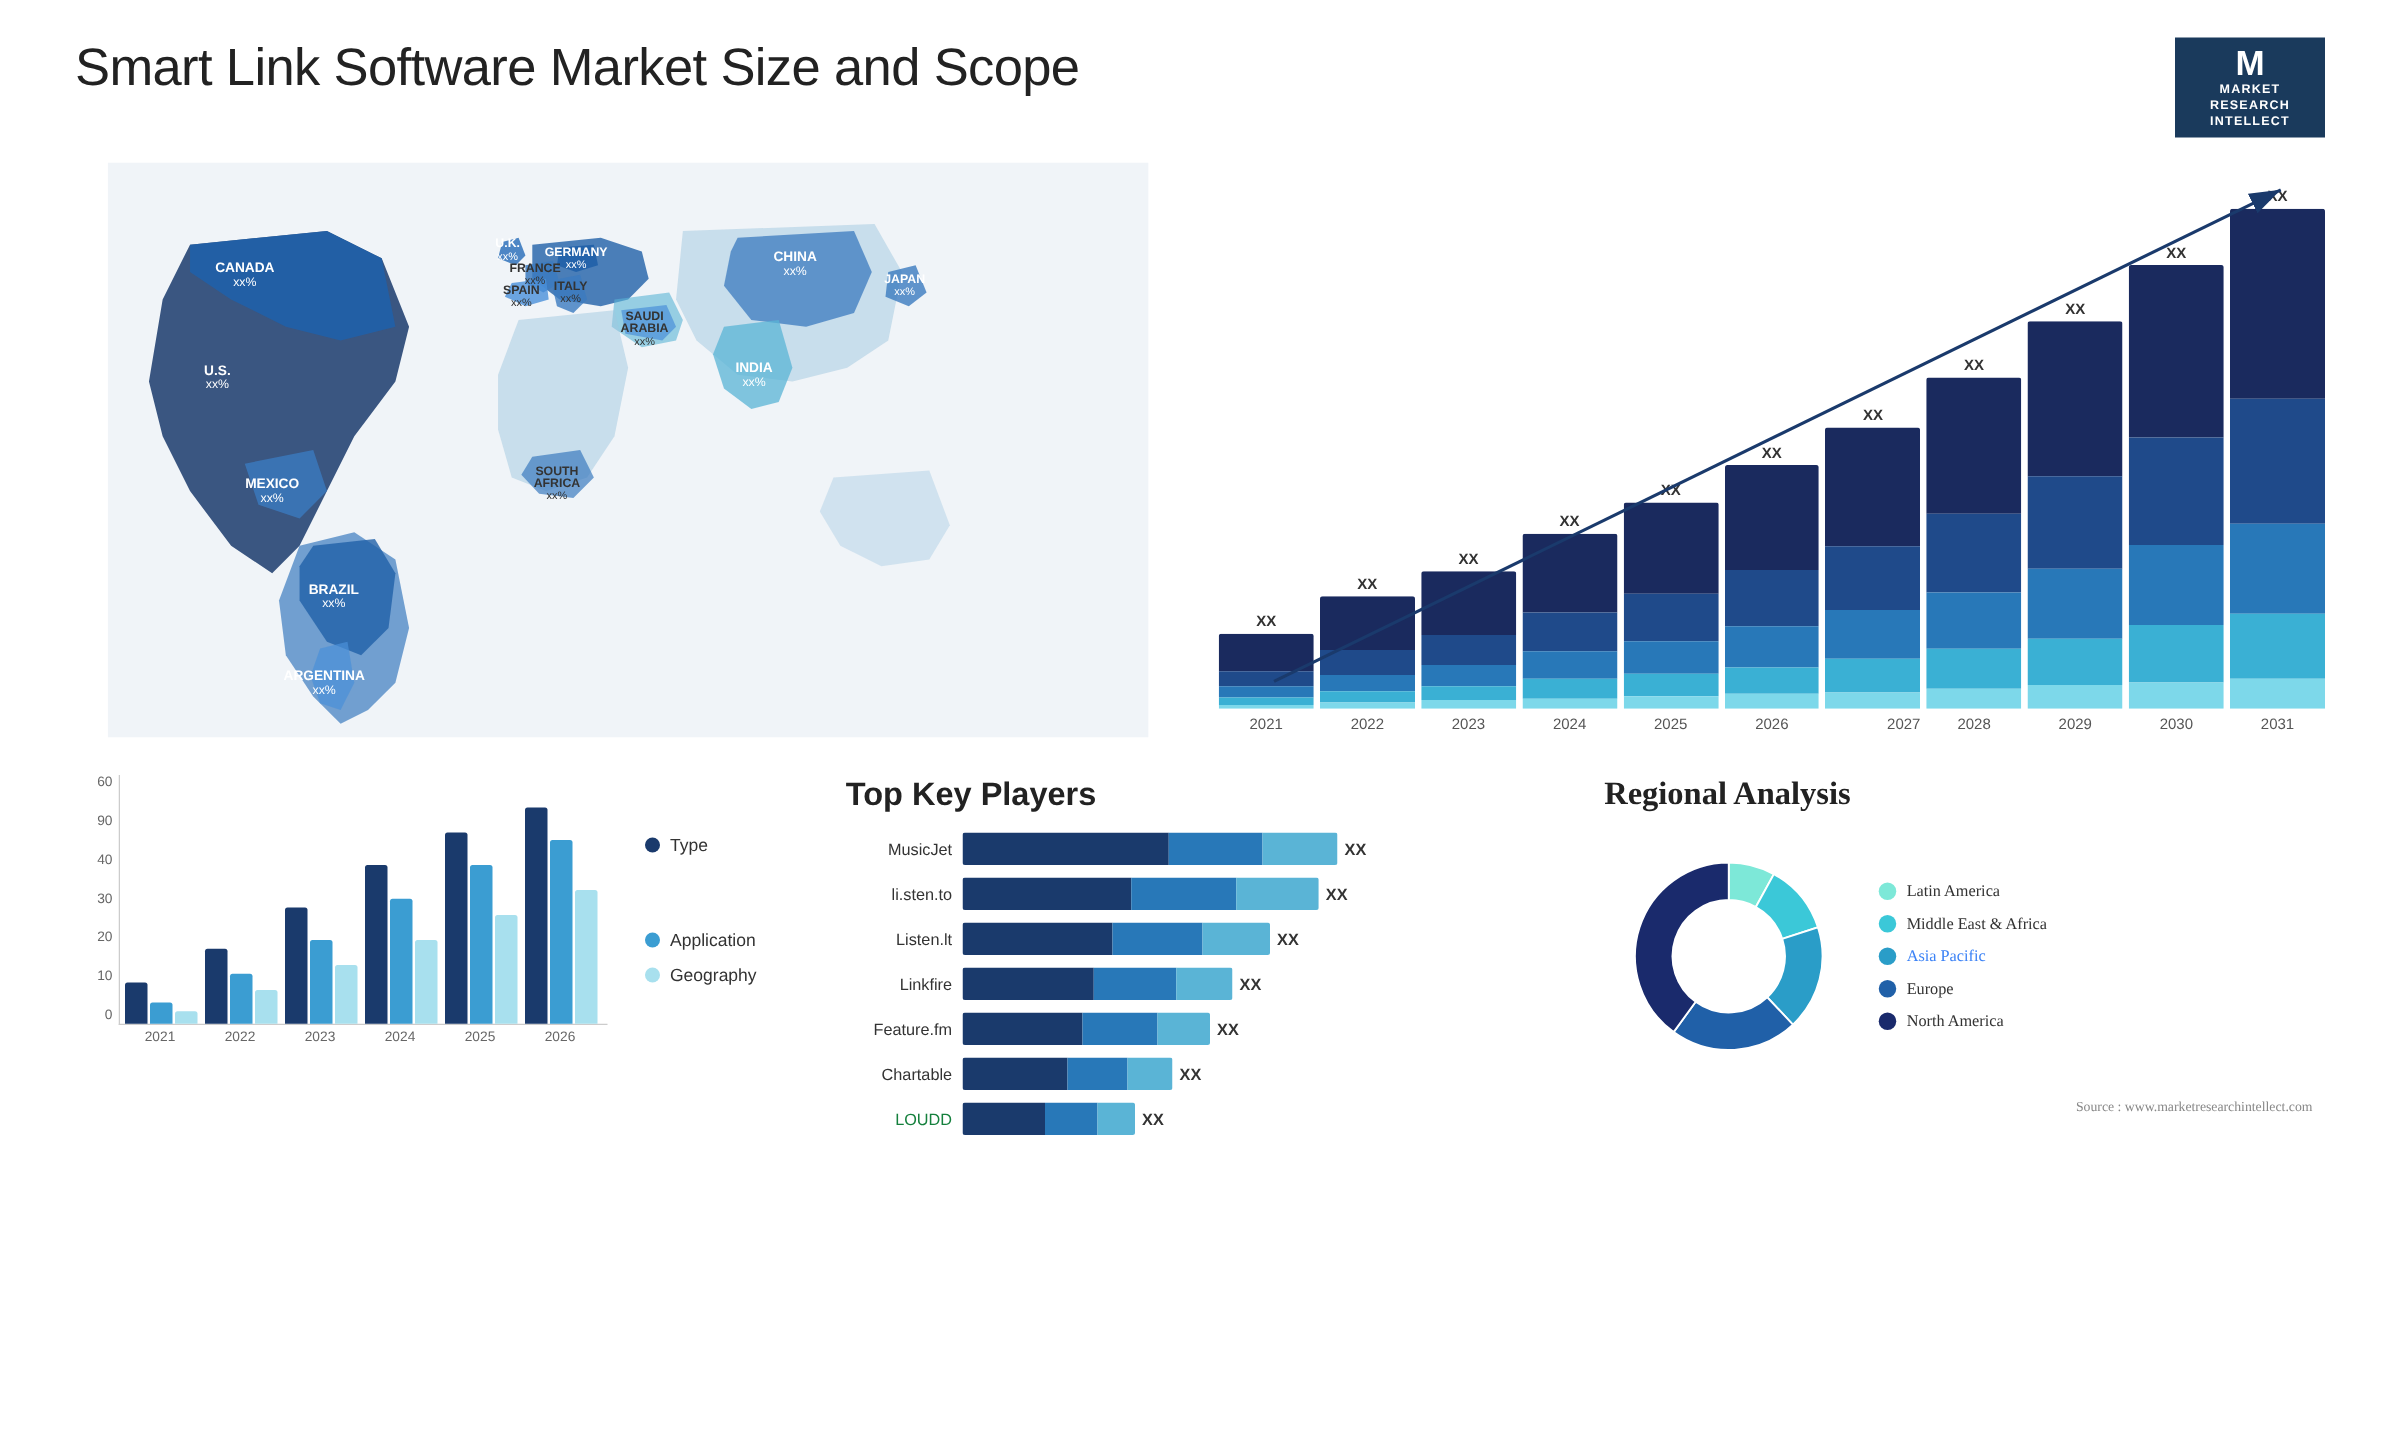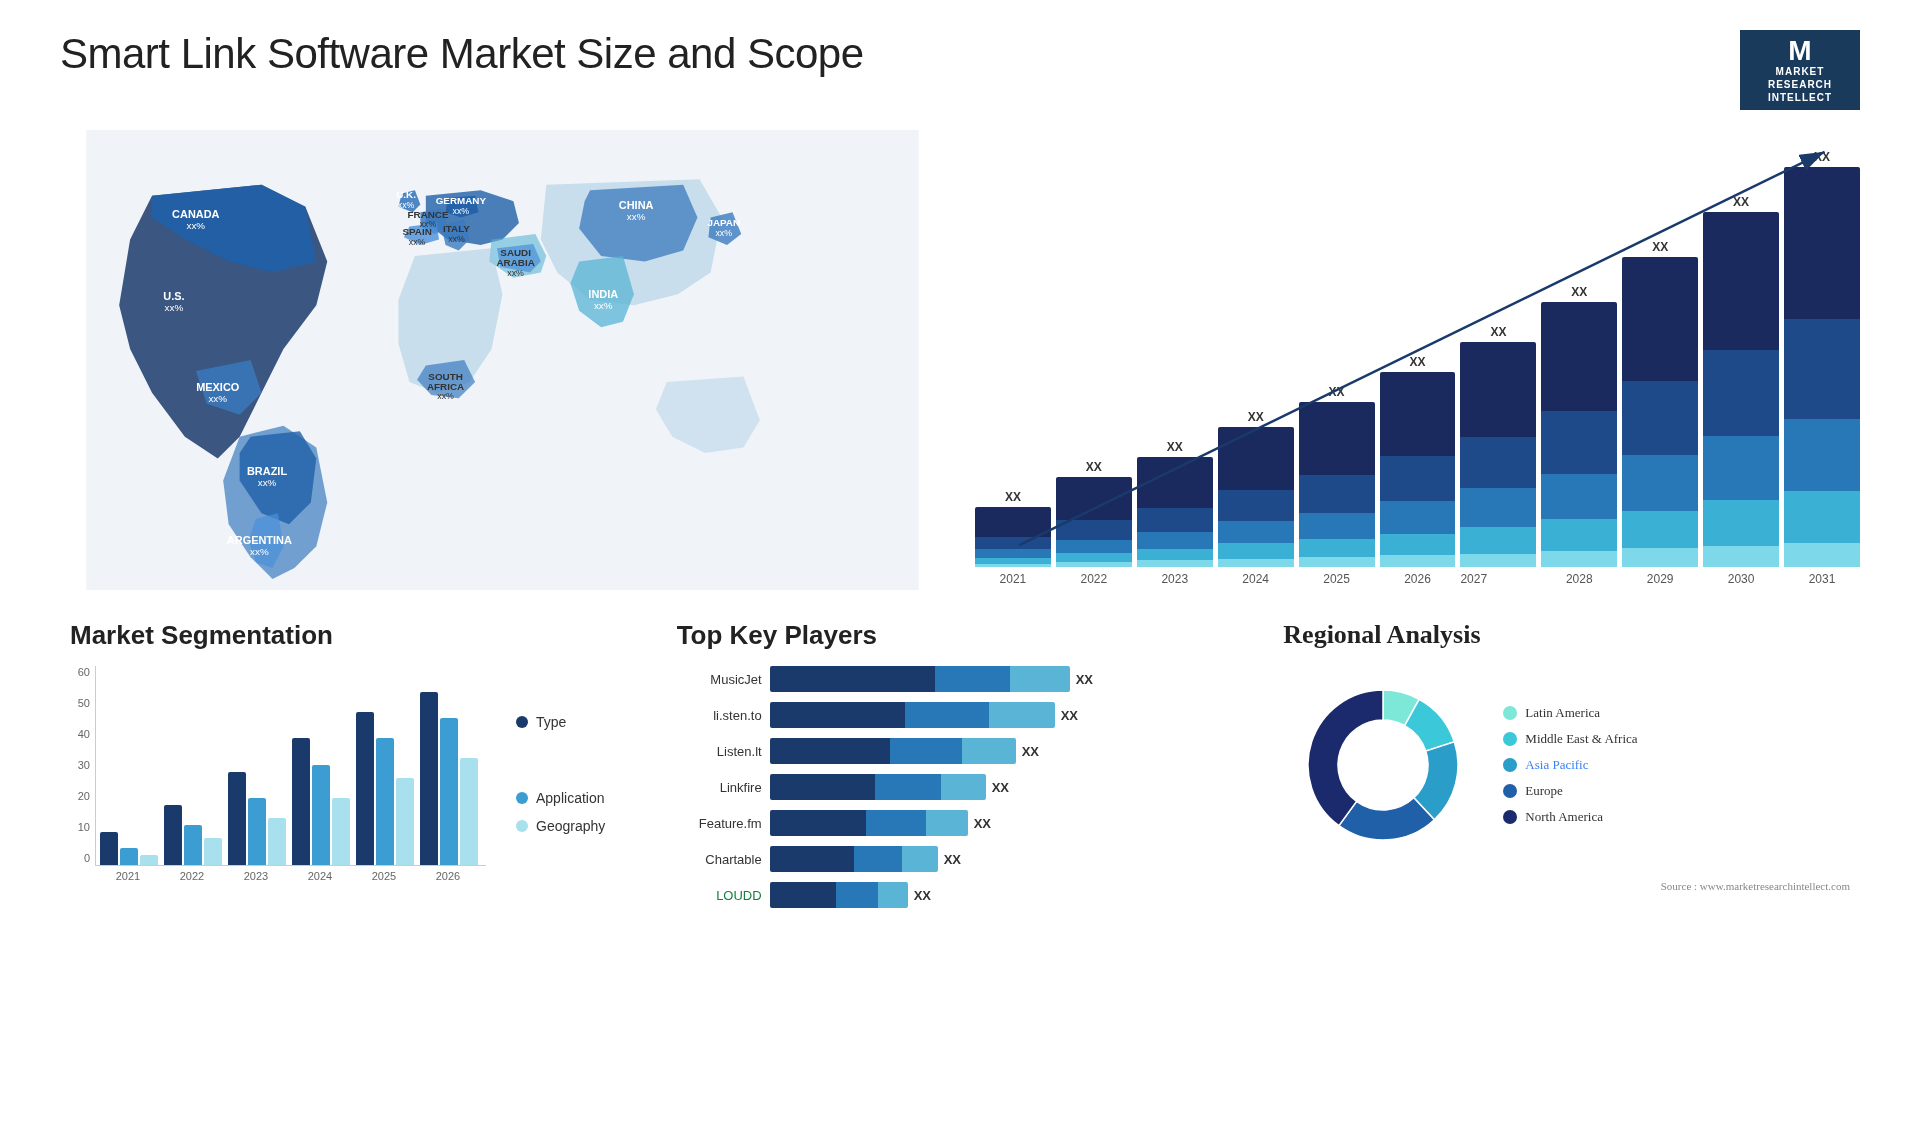--- a/index.html
+++ b/index.html
@@ -358,40 +358,39 @@
 </svg>
           </div>
 
         <div id="barXLabels" style="display:flex; gap:5px; padding:5px 0; font-size:13px; color:#555;">
         <div style="flex: 1 1 0%; text-align: center; font-size: 12px; color: rgb(85, 85, 85);">2021</div>
             <div style="flex: 1 1 0%; text-align: center; font-size: 12px; color: rgb(85, 85, 85);">2022</div>
             <div style="flex: 1 1 0%; text-align: center; font-size: 12px; color: rgb(85, 85, 85);">2023</div>
             <div style="flex: 1 1 0%; text-align: center; font-size: 12px; color: rgb(85, 85, 85);">2024</div>
             <div style="flex: 1 1 0%; text-align: center; font-size: 12px; color: rgb(85, 85, 85);">2025</div>
             <div style="flex: 1 1 0%; text-align: center; font-size: 12px; color: rgb(85, 85, 85);">2026</div>
-            <div style="flex: 1 1 0%; text-align: left; font-size: 12px; color: rgb(85, 85, 85);">2027</div>
+            <div style="flex: 1 1 0%; text-align: right; font-size: 12px; color: rgb(85, 85, 85);">2027</div>
             <div style="flex: 1 1 0%; text-align: center; font-size: 12px; color: rgb(85, 85, 85);">2028</div>
             <div style="flex: 1 1 0%; text-align: center; font-size: 12px; color: rgb(85, 85, 85);">2029</div>
             <div style="flex: 1 1 0%; text-align: center; font-size: 12px; color: rgb(85, 85, 85);">2030</div>
             <div style="flex: 1 1 0%; text-align: center; font-size: 12px; color: rgb(85, 85, 85);">2031</div>
           </div>
       </div>
     </div>
   </div>
 
   <div class="bottom-grid">
 
     <div class="segmentation-section">
-      <div class="section-title">Market Segmentation</div>
       <div style="display:flex; gap:20px;">
         <div style="display:flex; gap:5px;">
 
           <div style="display:flex; flex-direction:column; justify-content:space-between; height:200px; font-size:11px; color:#666; padding-bottom:2px; align-items:flex-end; width:20px;">
             <span>60</span>
-            <span>50</span>
+            <span>90</span>
             <span>40</span>
             <span>30</span>
             <span>20</span>
             <span>10</span>
             <span>0</span>
           </div>
 
           <div style="display:flex; flex-direction:column;">
             <div id="segBarsContainer" style="display:flex; align-items:flex-end; gap:6px; height:200px; border-left:1px solid #ccc; border-bottom:1px solid #ccc; padding:0 8px 0 4px;">
             <div style="display: flex; align-items: flex-end; gap: 2px;">

